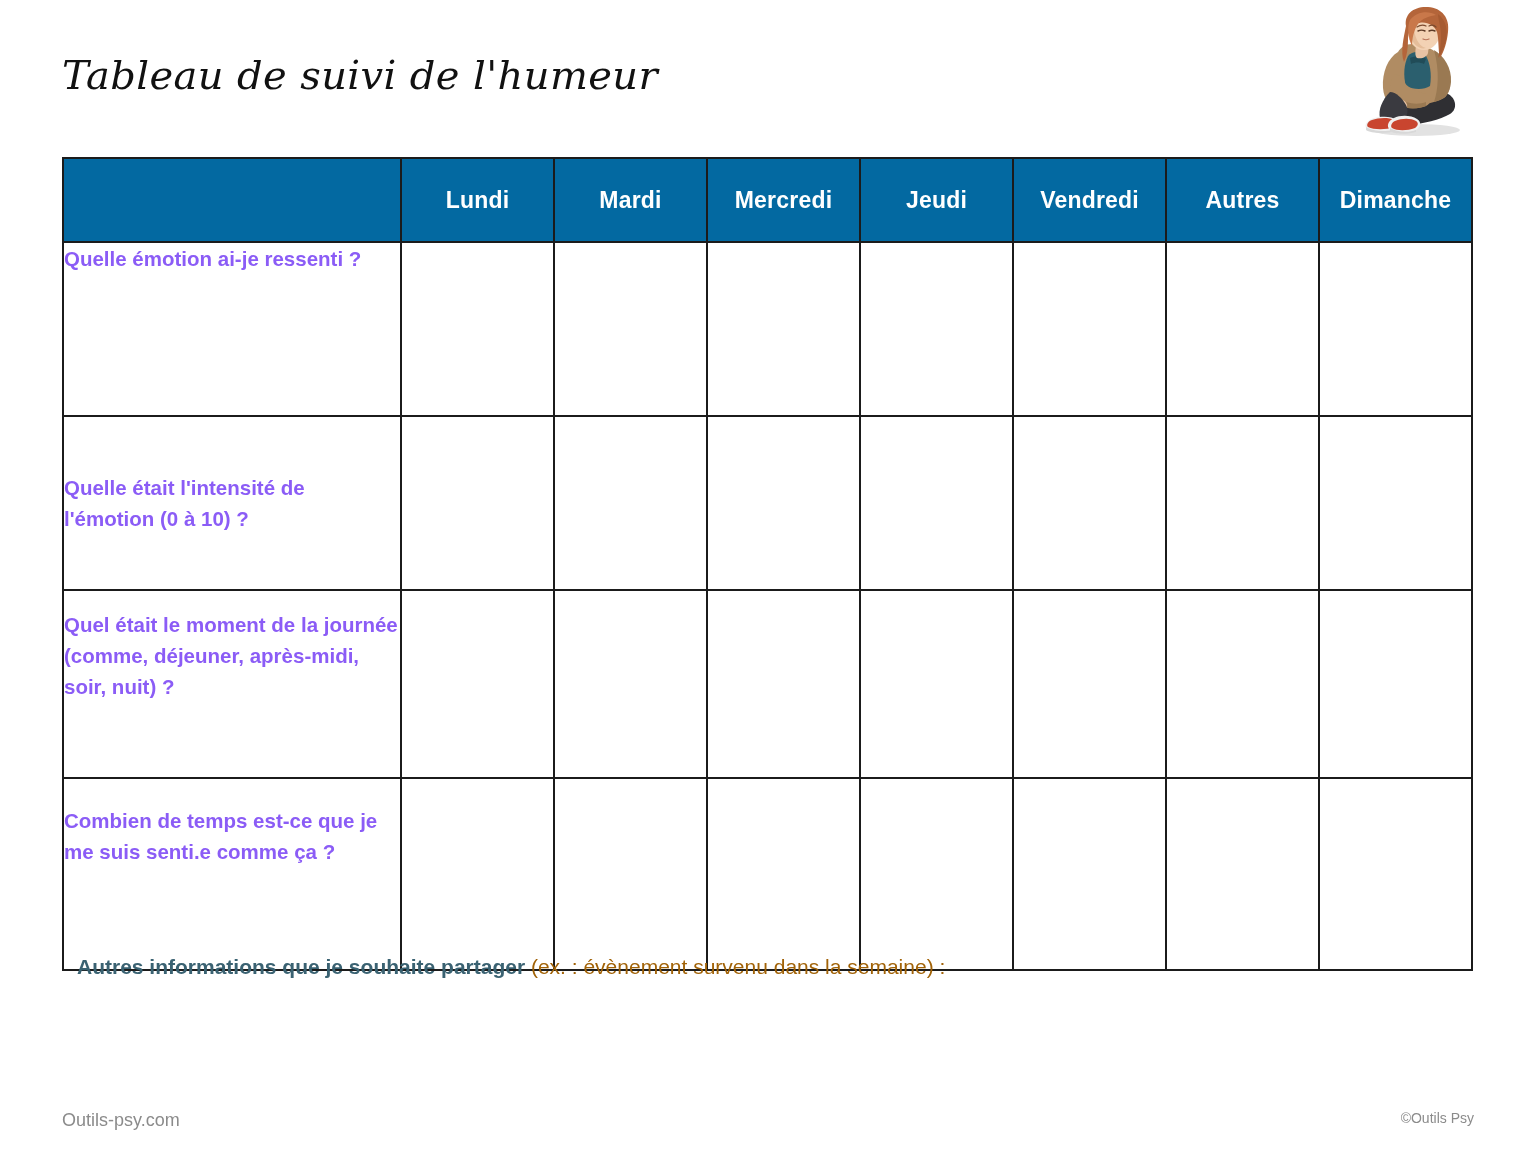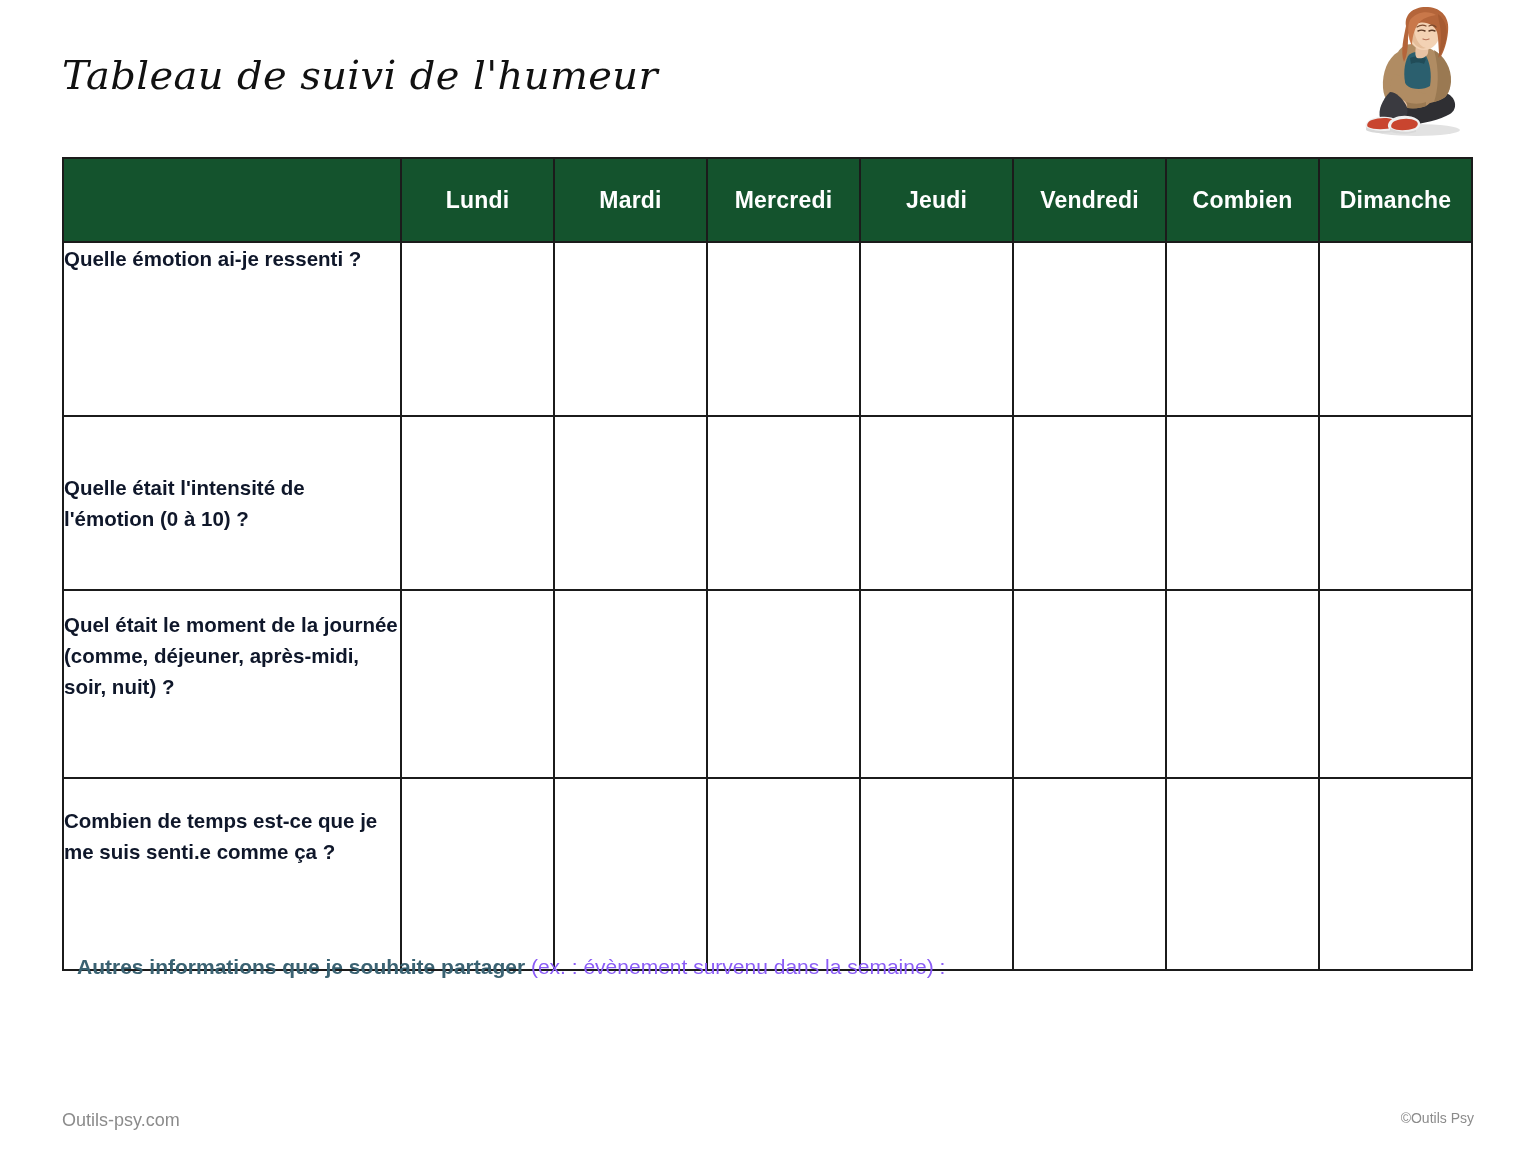--- a/index.html
+++ b/index.html
@@ -59,42 +59,42 @@
     border-collapse: collapse;
     table-layout: fixed;
   }
   .tracker-table th,
   .tracker-table td {
     border: 2px solid #1b1b1b;
     padding: 0;
     vertical-align: top;
   }
   .tracker-table thead th {
-    background: #14532d;
+    background: #0369a1;
     color: #ffffff;
     font-size: 23px;
     font-weight: bold;
     text-align: center;
     vertical-align: middle;
     height: 82px;
     letter-spacing: 0.2px;
     margin-left: 38px;
   }
   .col-prompt { width: 338px; }
   .col-day { width: 153px; }
 
   th.prompt-head {
     background: #3b5e6e;
   }
 
   .prompt-cell {
     padding: 14px 16px 10px 16px;
     font-size: 20.5px;
     font-weight: bold;
-    color: #0f172a;
+    color: #8b5cf6;
     line-height: 1.52;
     vertical-align: middle;
   }
   .row-emotion  .prompt-cell,
   .row-emotion  td { height: 172px; }
   .row-intensity .prompt-cell,
   .row-intensity td { height: 172px; }
   .row-moment   .prompt-cell,
   .row-moment   td { height: 168px; }
   .row-duration .prompt-cell,
@@ -116,21 +116,21 @@
     color: #111111;
     white-space: nowrap;
   }
   .note-strong {
     font-weight: bold;
     color: #3a6272;
     padding-left: 15px;
   }
   .note-rest {
     font-weight: 400;
-    color: #8b5cf6;
+    color: #a16207;
   }
   .note-writing-area {
     position: absolute;
     left: 62px;
     top: 995px;
     width: 1411px;
     height: 90px;
   }
 
   
@@ -218,21 +218,21 @@
       <col class="col-day">
   </colgroup>
   <thead>
     <tr>
       <th class="prompt-head"></th>
       <th>Lundi</th>
       <th>Mardi</th>
       <th>Mercredi</th>
       <th>Jeudi</th>
       <th>Vendredi</th>
-      <th>Combien</th>
+      <th>Autres</th>
       <th>Dimanche</th>
     </tr>
   </thead>
   <tbody>
     <tr class="row-emotion">
       <td class="prompt-cell">Quelle émotion ai-je ressenti ?</td>
       <td class="answer-cell"></td>
       <td class="answer-cell"></td>
       <td class="answer-cell"></td>
       <td class="answer-cell"></td>

